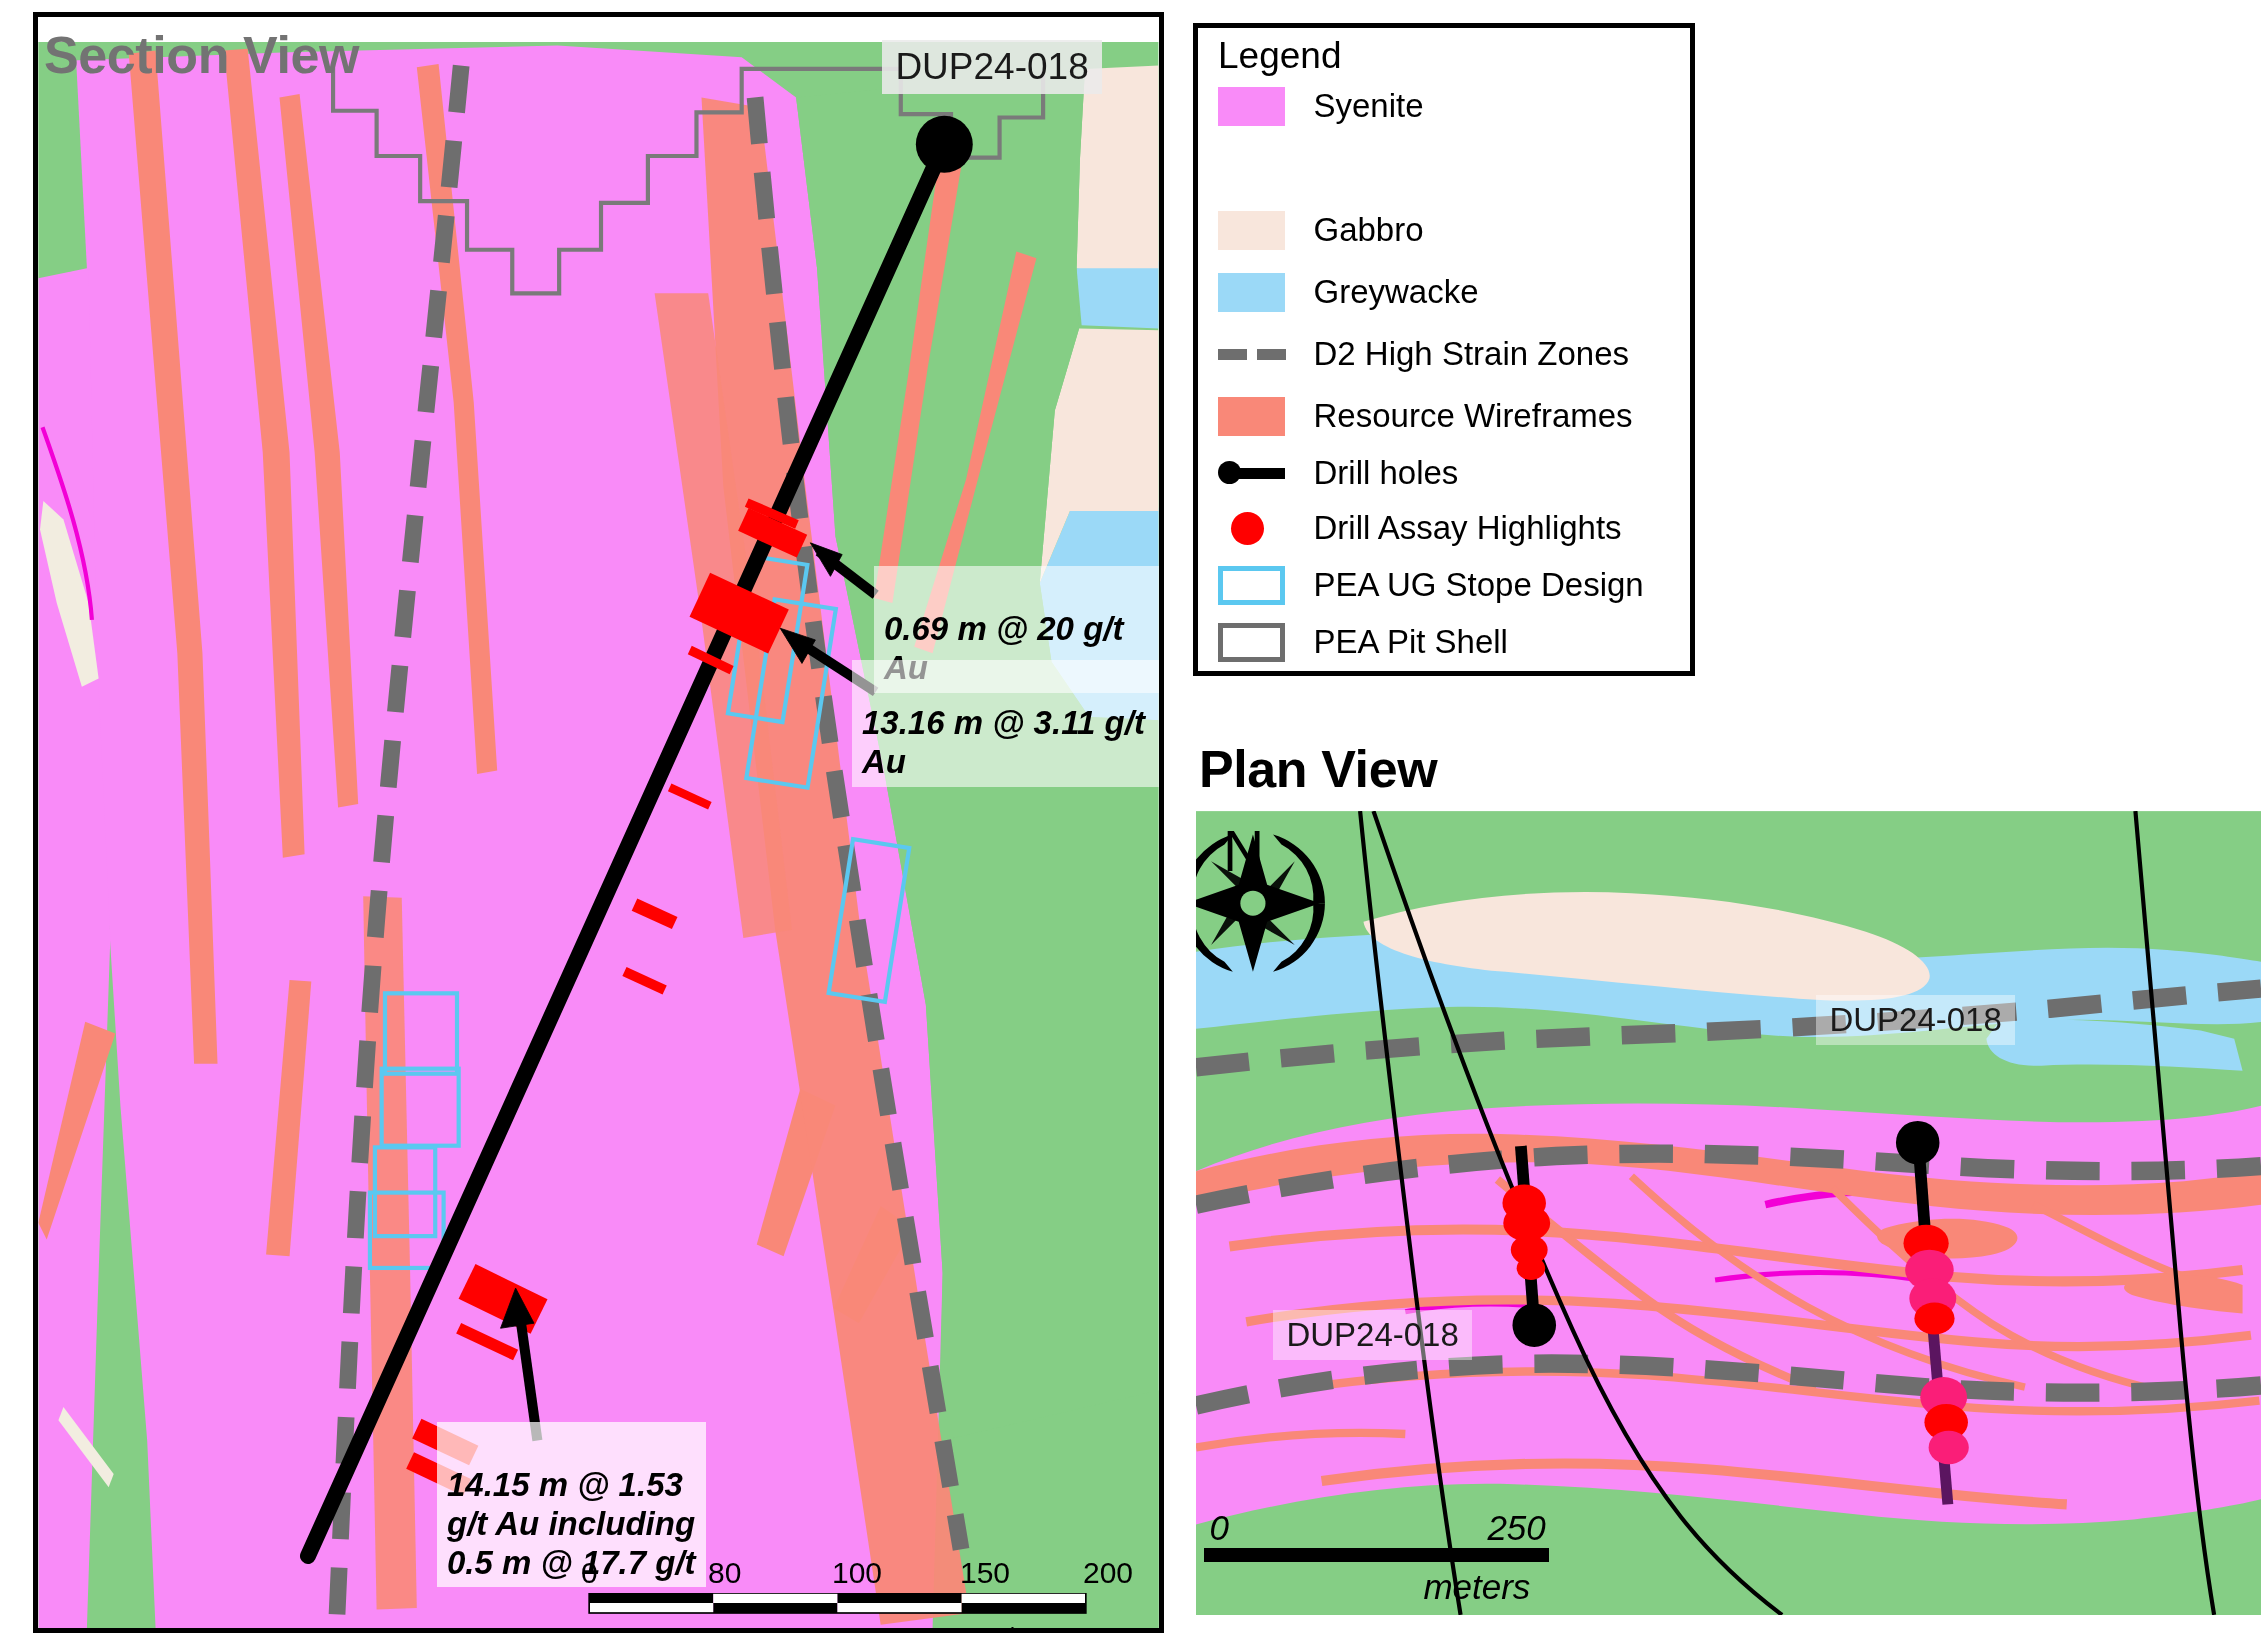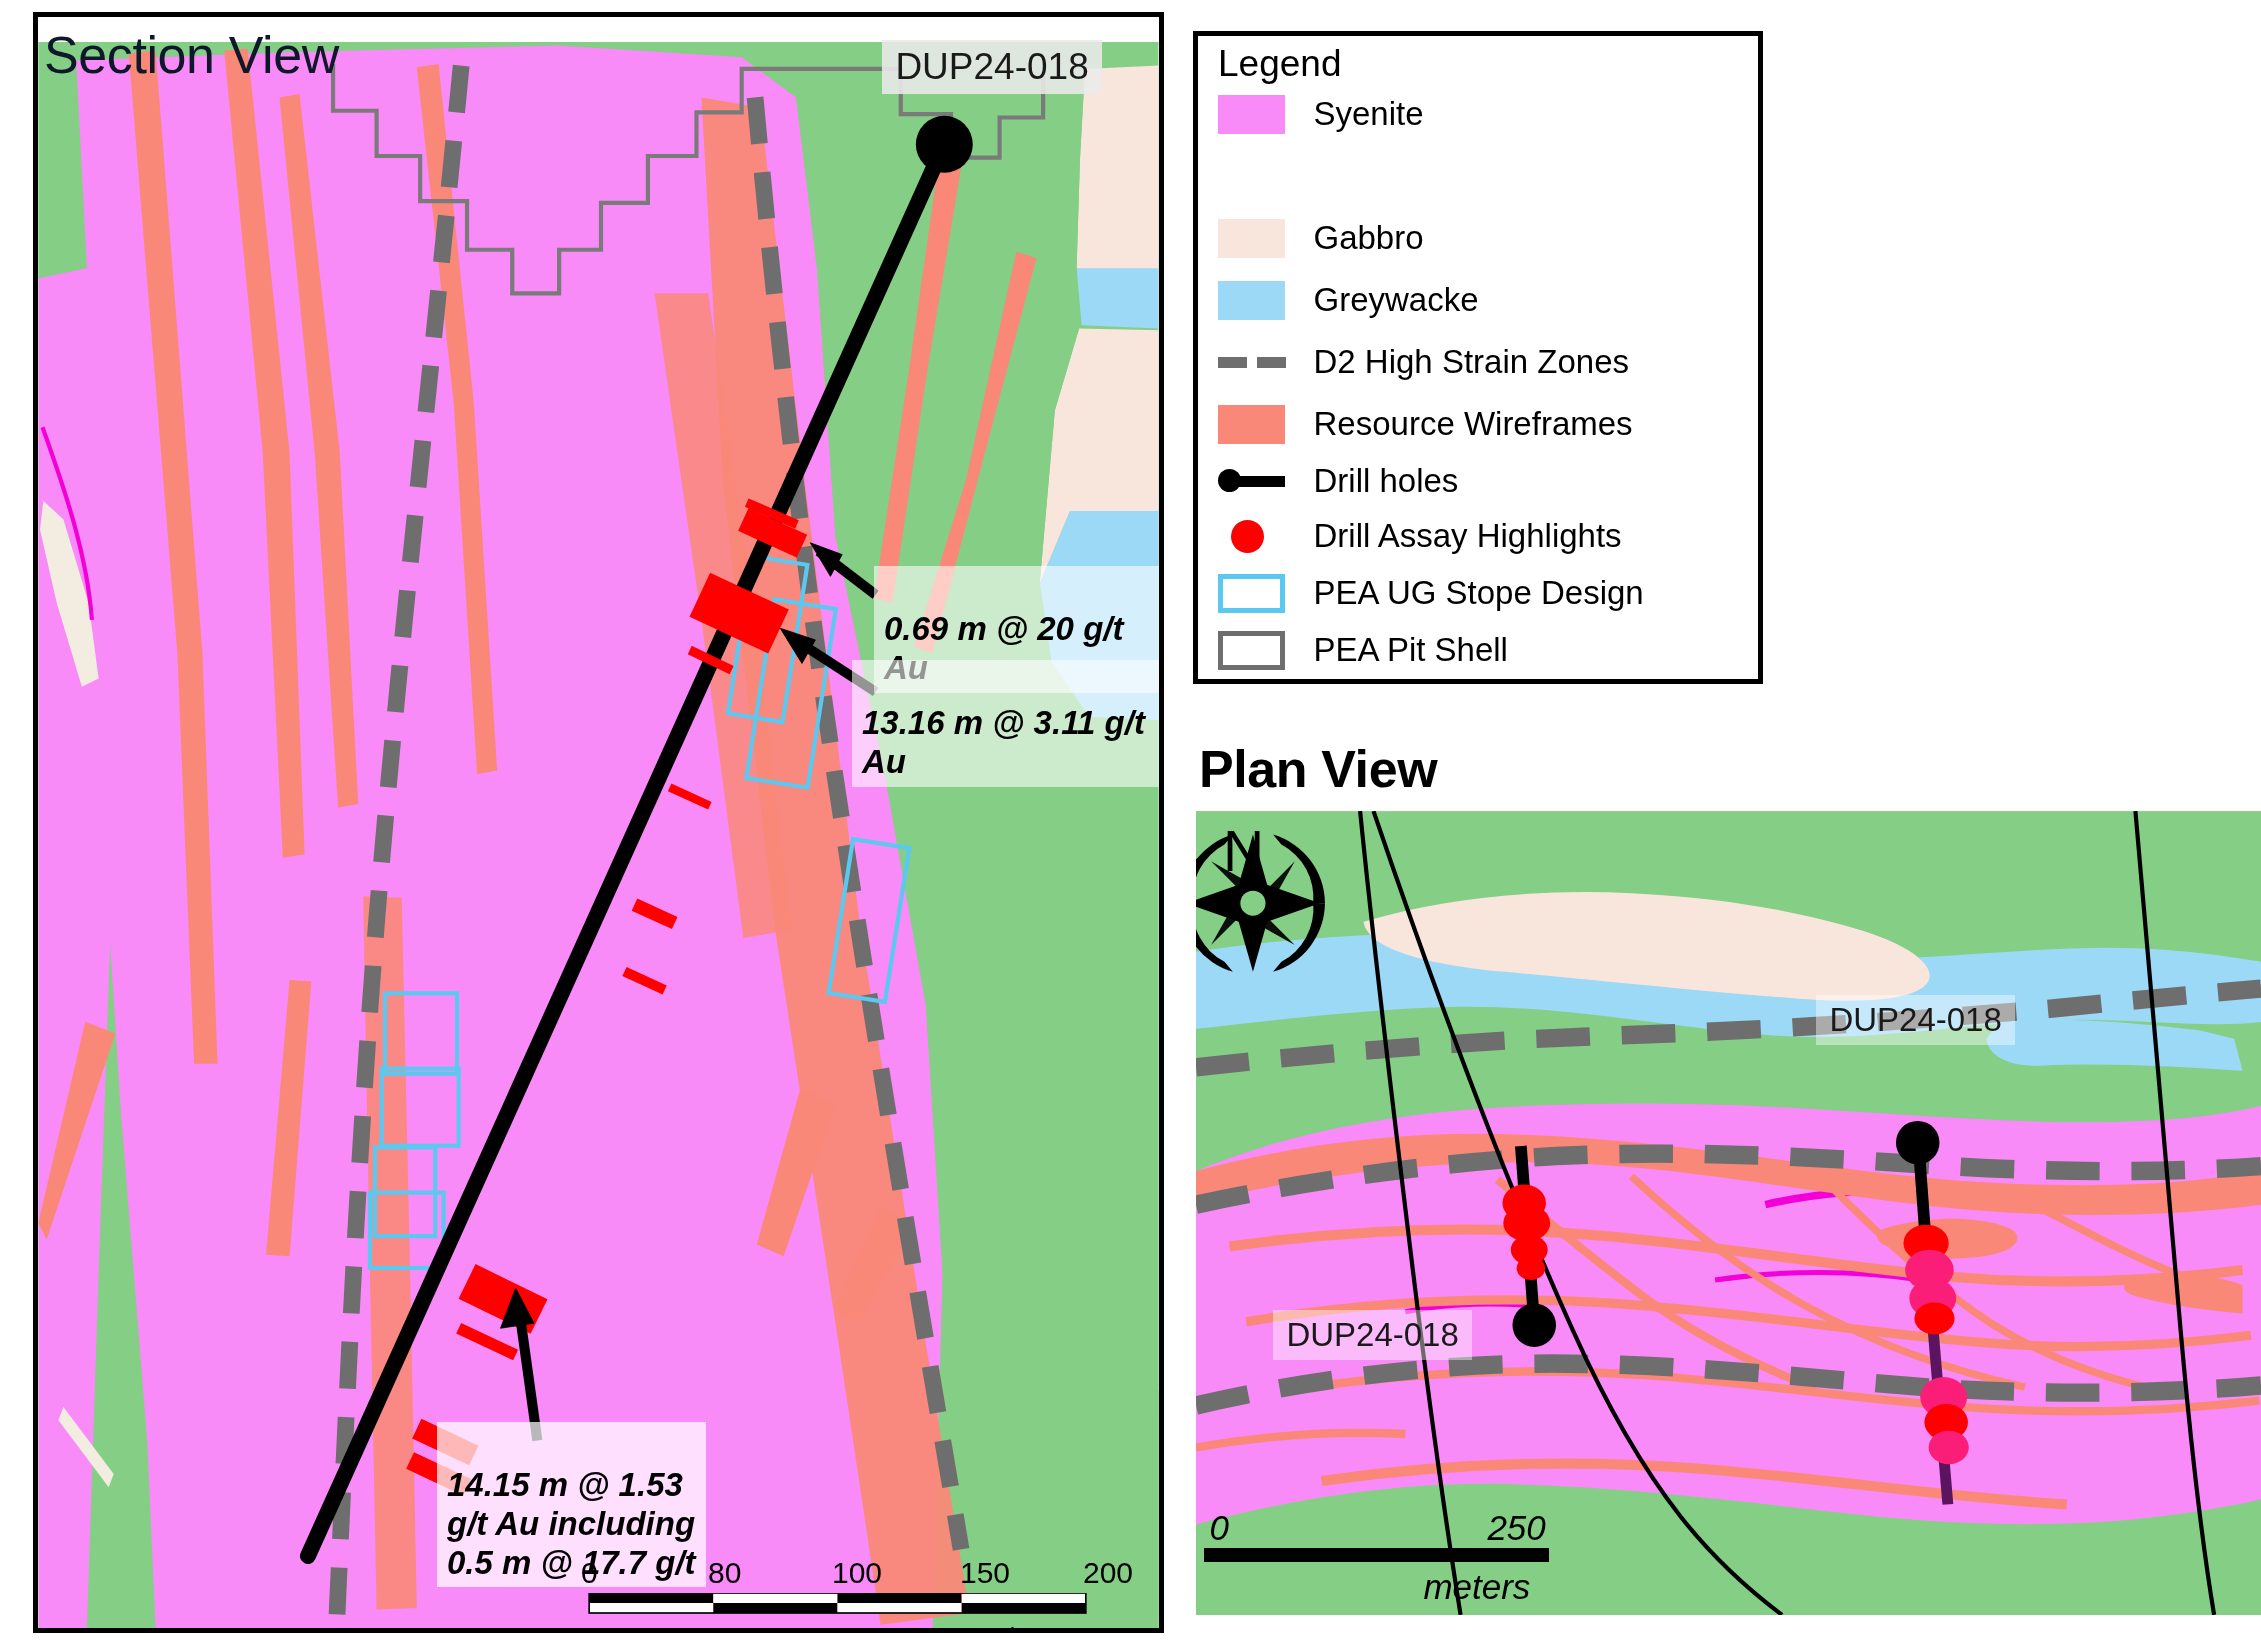--- a/index.html
+++ b/index.html
@@ -11,27 +11,27 @@
   }
 
   
   .abs{position:absolute;}
   .frame{box-sizing:border-box;border:5px solid #000;background:#fff;overflow:hidden;}
   svg{display:block;}
 
   
   #section-panel{left:33px;top:11.7px;width:1131px;height:1621px;}
   #section-title{
-    left:44px;top:25px;font-size:52px;font-weight:normal;color:#0f172a;
+    left:44px;top:25px;font-size:52px;font-weight:bold;color:#737373;
     letter-spacing:-0.4px;z-index:40;pointer-events:none;
   }
 
   
   #legend-box{
-    left:1193px;top:31px;width:570px;height:653px;
+    left:1193px;top:23px;width:502px;height:653px;
     box-sizing:border-box;border:5.9px solid #000;background:#fff;
   }
   #legend-title{
     position:absolute;left:20px;top:6.7px;font-size:37px;color:#000;
   }
   .legend-row{
     position:absolute;left:20px;display:flex;align-items:center;height:52px;
   }
   .legend-swatch{
     width:67px;height:39px;flex:0 0 67px;margin-right:28.5px;

